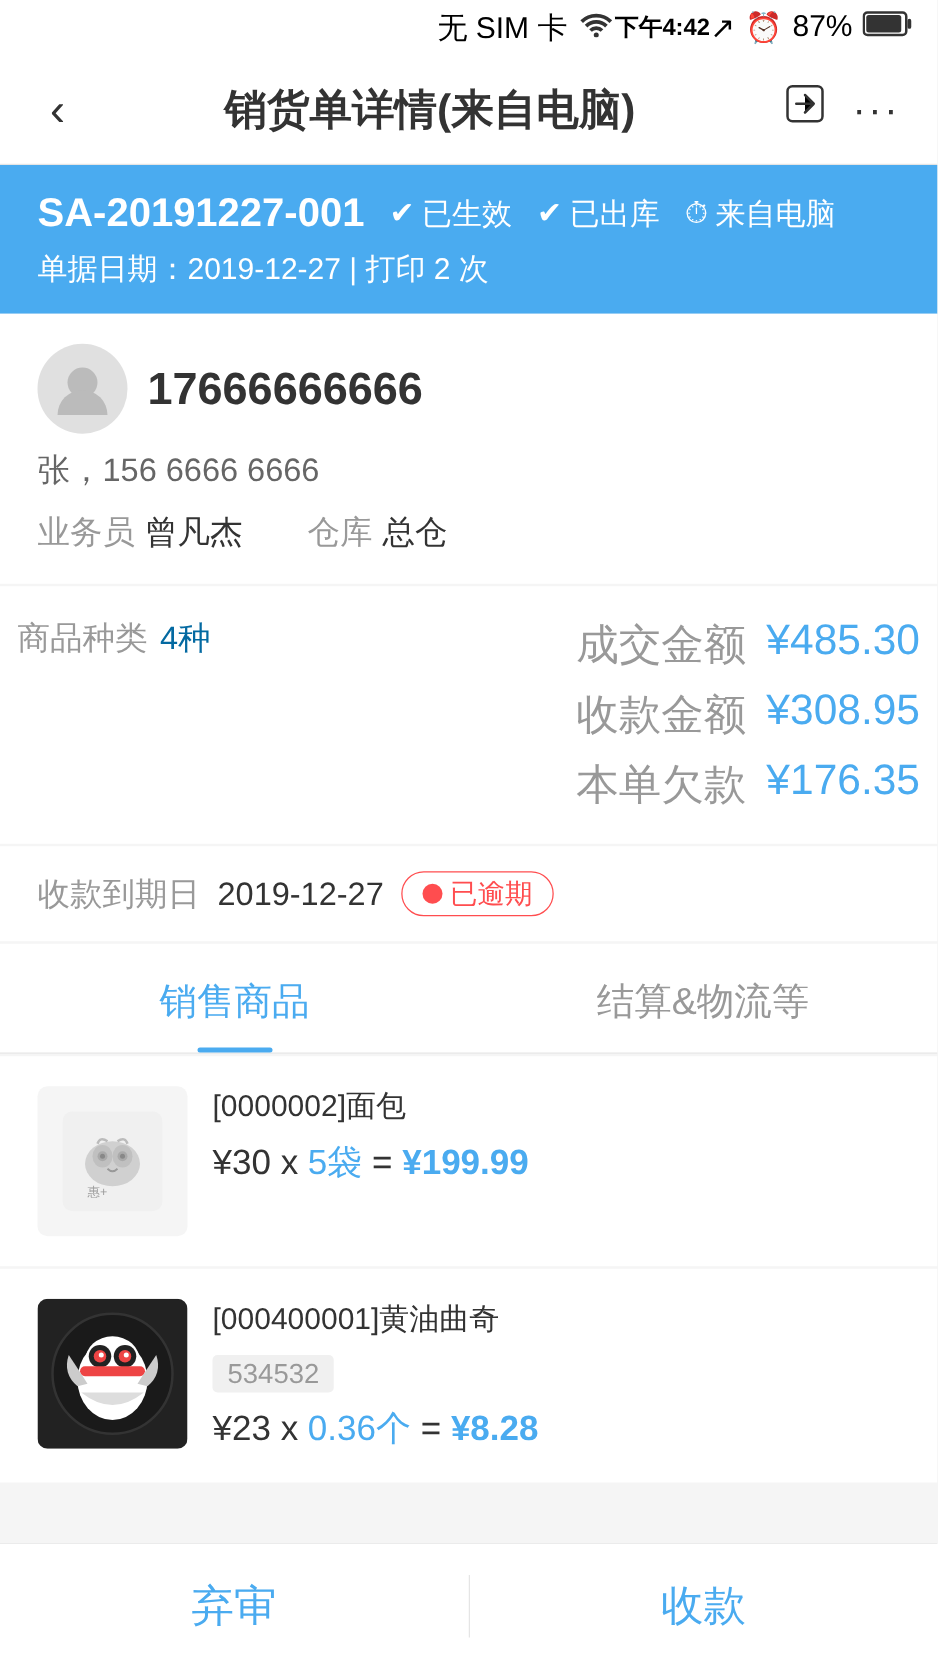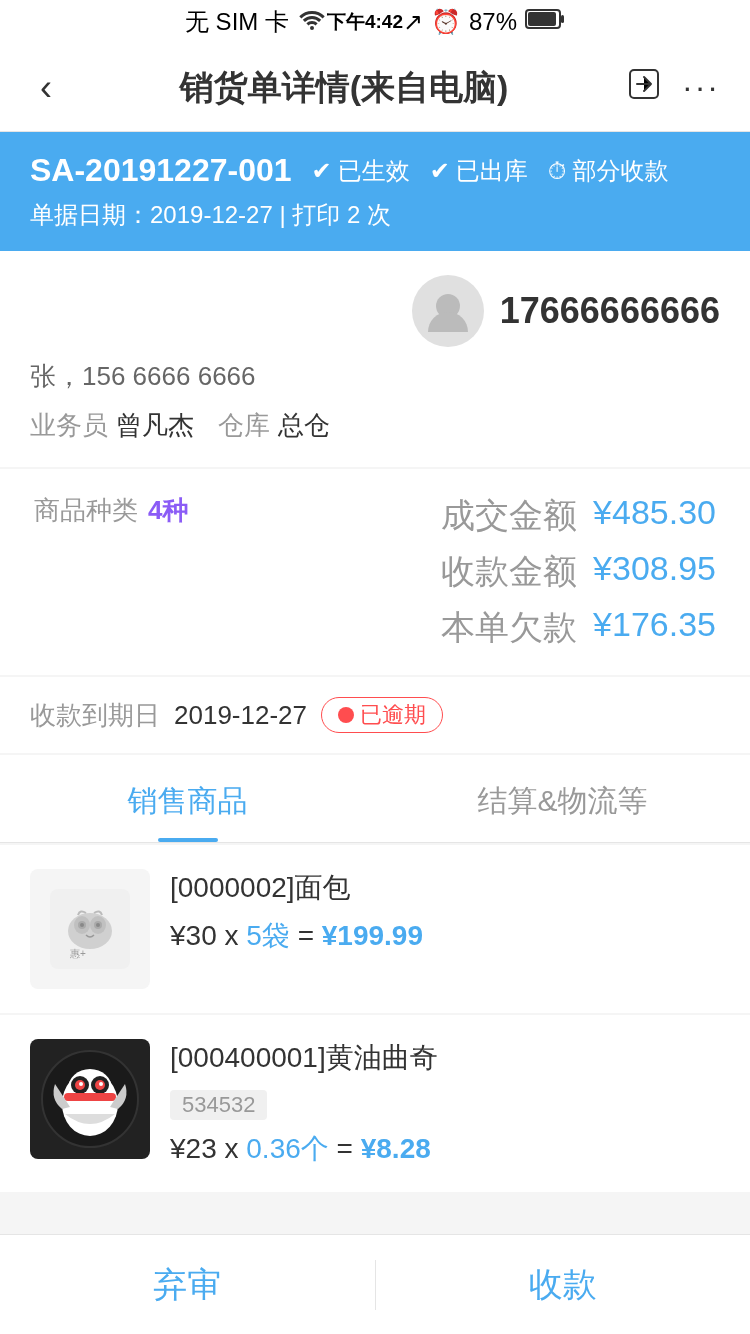--- a/index.html
+++ b/index.html
@@ -12,21 +12,21 @@
       overflow-x: hidden;
       font-size: 28px;
     }
 
     
     .status-bar {
       background: #fff;
       height: 44px;
       display: flex;
       align-items: center;
-      justify-content: center;
+      justify-content: flex-end;
       padding: 0 20px;
       font-size: 24px;
       font-weight: 500;
     }
     .status-left { display: flex; align-items: center; gap: 8px; }
     .status-center { font-size: 19px; font-weight: 600; }
     .status-right { display: flex; align-items: center; gap: 8px; font-size: 24px; }
 
     
     .nav-bar {
@@ -91,21 +91,20 @@
     .customer-section {
       background: #fff;
       padding: 24px 30px;
       margin-bottom: 2px;
     }
     .customer-top {
       display: flex;
       align-items: center;
       gap: 16px;
       margin-bottom: 12px;
-      justify-content: flex-end;
     }
     .avatar {
       width: 72px;
       height: 72px;
       border-radius: 50%;
       background: #e0e0e0;
       display: flex;
       align-items: center;
       justify-content: center;
       font-size: 36px;
@@ -117,40 +116,40 @@
       font-weight: 600;
       color: #333;
     }
     .customer-info {
       font-size: 26px;
       color: #666;
       margin-bottom: 14px;
     }
     .customer-meta {
       display: flex;
-      gap: 24px;
+      gap: 52px;
       font-size: 26px;
       color: #333;
     }
     .meta-item { display: flex; gap: 8px; }
     .meta-label { color: #999; }
     .meta-value { color: #333; }
 
     
     .stats-section {
       background: #fff;
-      padding: 24px 34px;
+      padding: 24px 14px;
       margin-bottom: 2px;
       display: flex;
       justify-content: space-between;
       align-items: flex-start;
     }
     .stats-left { font-size: 26px; color: #666; display: flex; align-items: center; gap: 10px; }
     .stats-label { color: #999; }
-    .stats-count { color: #8b5cf6; font-weight: 700; }
+    .stats-count { color: #0369a1; font-weight: 400; }
     .stats-right { display: flex; flex-direction: column; gap: 10px; align-items: flex-end; }
     .stat-row { display: flex; gap: 16px; font-size: 34px; }
     .stat-name { color: #999; }
     .stat-value { color: #4aabf0; font-weight: 500; min-width: 120px; text-align: right; }
 
     
     .due-section {
       background: #fff;
       padding: 20px 30px;
       margin-bottom: 2px;
@@ -217,21 +216,21 @@
     .product-item {
       background: #fff;
       margin-bottom: 2px;
       padding: 24px 30px;
       display: flex;
       align-items: flex-start;
       gap: 20px;
     }
     .product-info { flex: 1; }
     .product-name {
-      font-size: 28px;
+      font-size: 24px;
       color: #333;
       font-weight: 500;
       margin-bottom: 10px;
     }
     .product-badge {
       display: inline-block;
       background: #f0f0f0;
       color: #999;
       font-size: 22px;
       padding: 2px 12px;
@@ -343,21 +342,21 @@
     <span class="status-tag">
       <span>✔</span>
       <span>已生效</span>
     </span>
     <span class="status-tag">
       <span>✔</span>
       <span>已出库</span>
     </span>
     <span class="status-tag">
       <span>⏱</span>
-      <span>部分收款</span>
+      <span>来自电脑</span>
     </span>
   </div>
   <div class="order-meta">
     <span>单据日期：2019-12-27</span>
     <span> | </span>
     <span>打印 2 次</span>
   </div>
 </div>
 
 <div class="customer-section">

